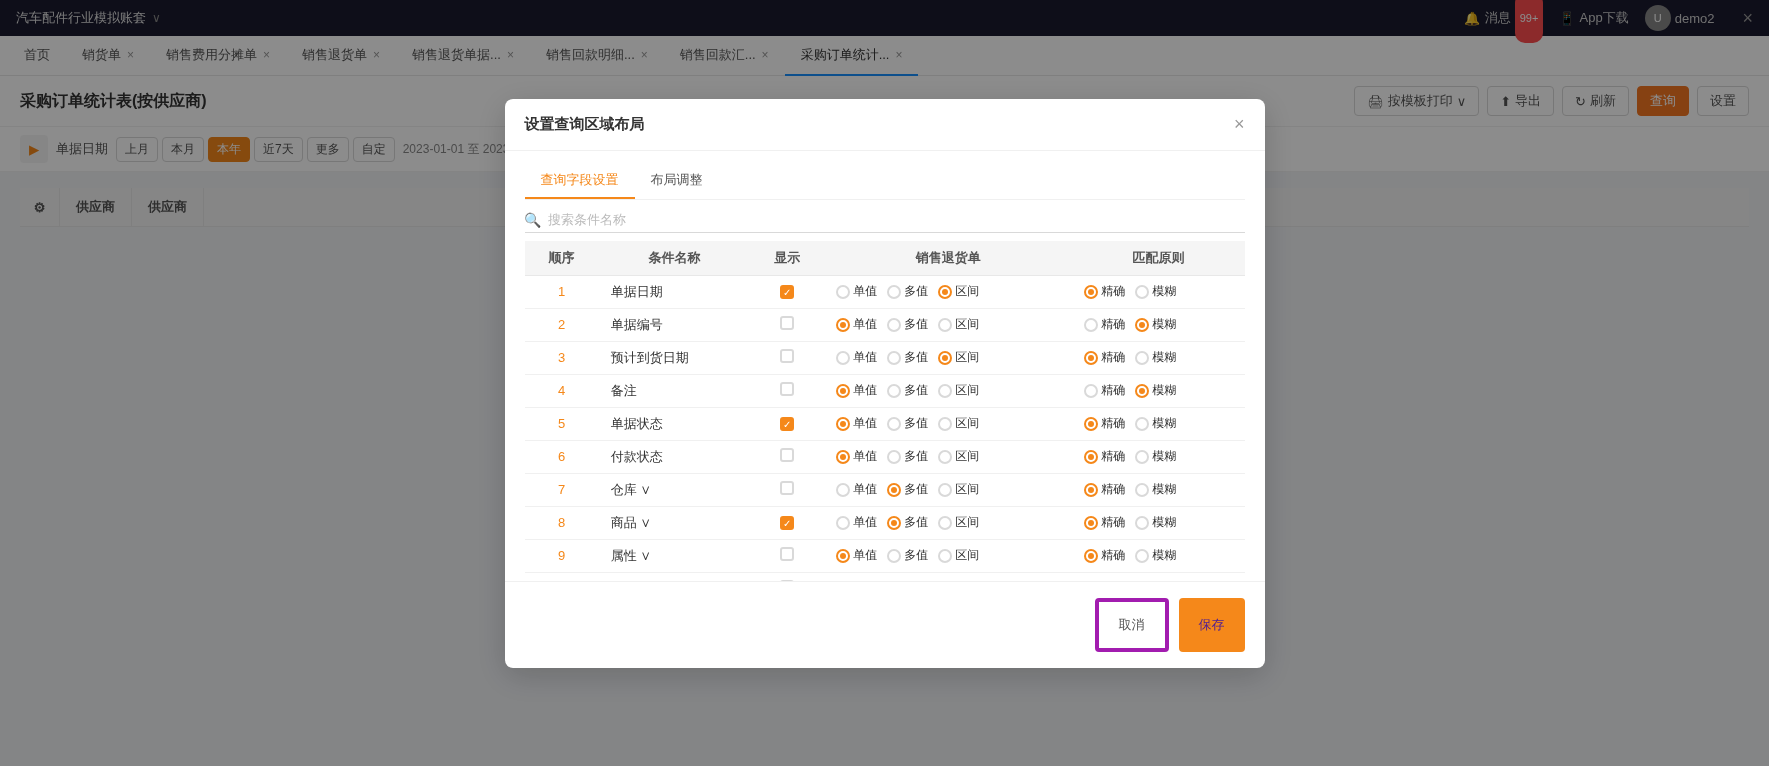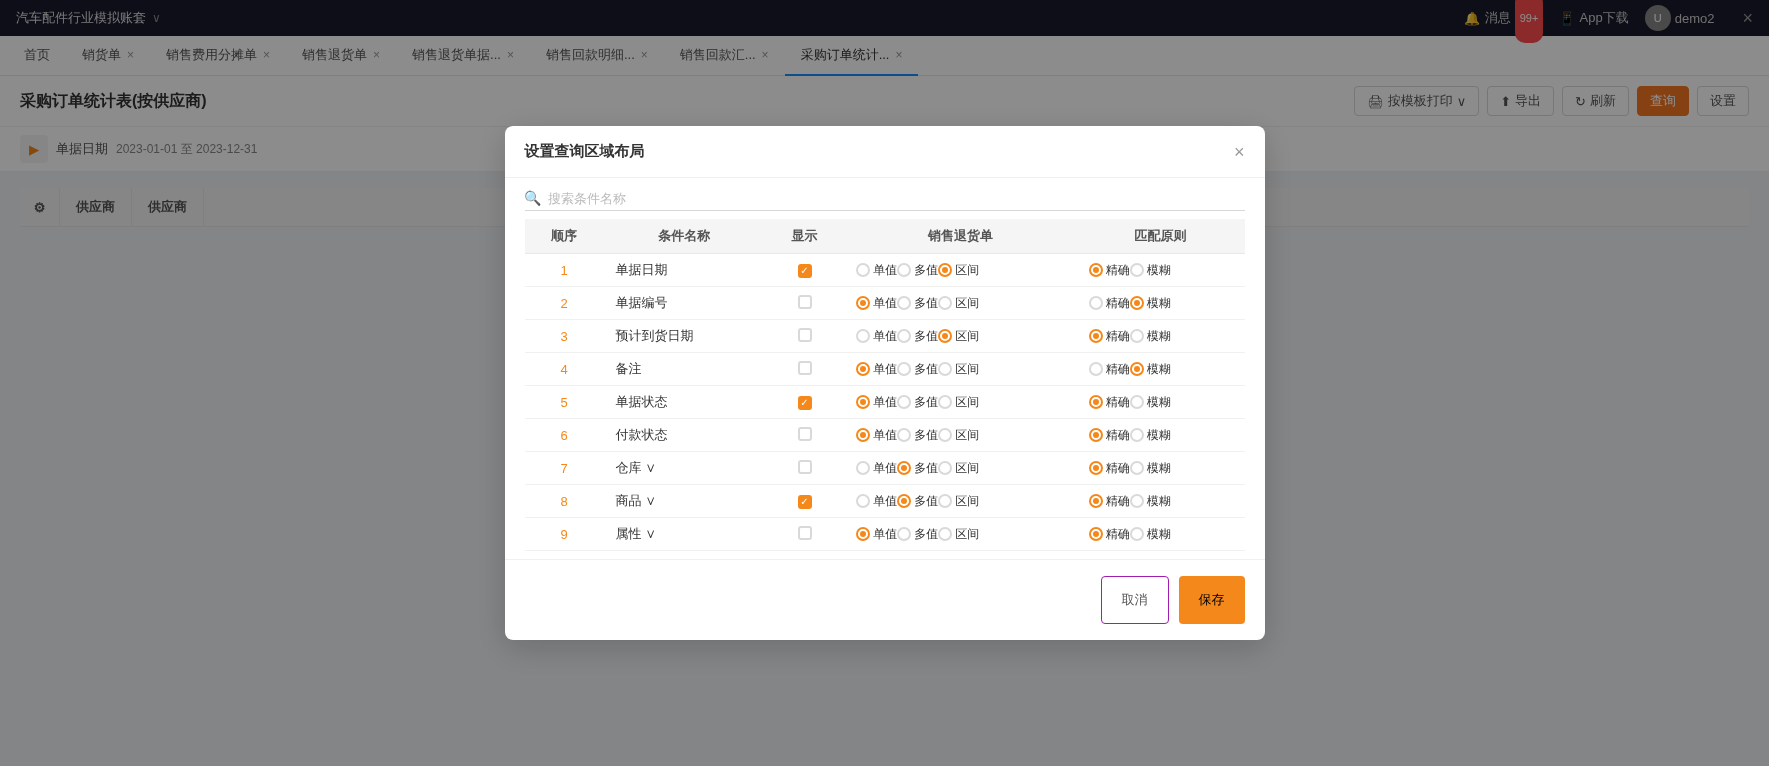--- a/index.html
+++ b/index.html
@@ -138,21 +138,21 @@
       color: #555;
       border-bottom: 1px solid #e8e8e8;
       font-weight: 600;
     }
     .modal-table tbody tr { border-bottom: 1px solid #f0f0f0; }
     .modal-table tbody td { padding: 7px 12px; font-size: 13px; color: #333; vertical-align: middle; }
     .modal-table tbody td.order-num { color: #f5881a; text-align: center; font-weight: 500; }
     .table-scroll { overflow-y: auto; max-height: 340px; flex: 1; }
 
     
-    .radio-group { display: flex; align-items: flex-start; }
+    .radio-group { display: flex; align-items: flex-start; gap: 10px; }
     .radio-item { display: flex; align-items: center; gap: 3px; cursor: pointer; font-size: 12px; color: #333; }
     .radio-circle {
       width: 14px; height: 14px; border-radius: 50%;
       border: 2px solid #d9d9d9;
       display: inline-flex; align-items: center; justify-content: center;
       background: #fff;
     }
     .radio-circle.checked { border-color: #f5881a; }
     .radio-circle.checked::after {
       content: ''; width: 6px; height: 6px; border-radius: 50%; background: #f5881a;
@@ -166,22 +166,22 @@
     .checkbox-box.checked { background: #f5881a; border-color: #f5881a; color: #fff; font-size: 10px; }
 
     
     .modal-footer {
       padding: 16px 20px;
       border-top: 1px solid #f0f0f0;
       display: flex;
       justify-content: flex-end;
       gap: 10px;
     }
-    .btn-cancel { padding: 14px 20px; border: 1px solid #a21caf; background: #fff; border-radius: 4px; cursor: pointer; font-size: 13px; color: #555; }
-    .btn-save { padding: 7px 20px; border: none; background: #f5881a; border-radius: 4px; cursor: pointer; font-size: 13px; color: #000000; }
+    .btn-cancel { padding: 14px 20px; border: 4px solid #a21caf; background: #fff; border-radius: 4px; cursor: pointer; font-size: 13px; color: #555; }
+    .btn-save { padding: 7px 20px; border: none; background: #f5881a; border-radius: 4px; cursor: pointer; font-size: 13px; color: #4c1d95; }
   </style>
 </head>
 <body>
 
 <div class="top-bar">
   <div class="top-bar-left">
     <span>汽车配件行业模拟账套</span>
     <span style="color:#888; font-size:12px;">∨</span>
   </div>
   <div class="top-bar-right">
@@ -230,20 +230,28 @@
       <span>刷新</span>
     </button>
     <button class="btn btn-primary">查询</button>
     <button class="btn btn-outline">设置</button>
   </div>
 </div>
 
 <div class="filter-bar">
   <button class="filter-toggle">▶</button>
   <span class="date-label">单据日期</span>
+  <div class="date-tabs">
+    <button class="date-tab">上月</button>
+    <button class="date-tab">本月</button>
+    <button class="date-tab active">本年</button>
+    <button class="date-tab">近7天</button>
+    <button class="date-tab">更多</button>
+    <button class="date-tab">自定</button>
+  </div>
   <span class="date-range">2023-01-01 至 2023-12-31</span>
 </div>
 
 <div class="main-content">
   <div class="table-area">
     <div class="table-header-row">
       <div class="table-header-cell table-settings-icon">⚙</div>
       <div class="table-header-cell">供应商</div>
       <div class="table-header-cell">供应商</div>
     </div>
@@ -253,20 +261,24 @@
 <div class="overlay">
   <div class="modal">
 
     <div class="modal-header">
       <span class="modal-title">设置查询区域布局</span>
       <span class="modal-close">×</span>
     </div>
 
     <div class="modal-body">
 
+      <div class="modal-tabs">
+        <div class="modal-tab active">查询字段设置</div>
+        <div class="modal-tab">布局调整</div>
+      </div>
 
       <div class="modal-search">
         <span class="search-icon">🔍</span>
         <input type="text" placeholder="搜索条件名称" style="">
       </div>
 
       <div class="table-scroll">
         <table class="modal-table">
           <thead>
             <tr>

